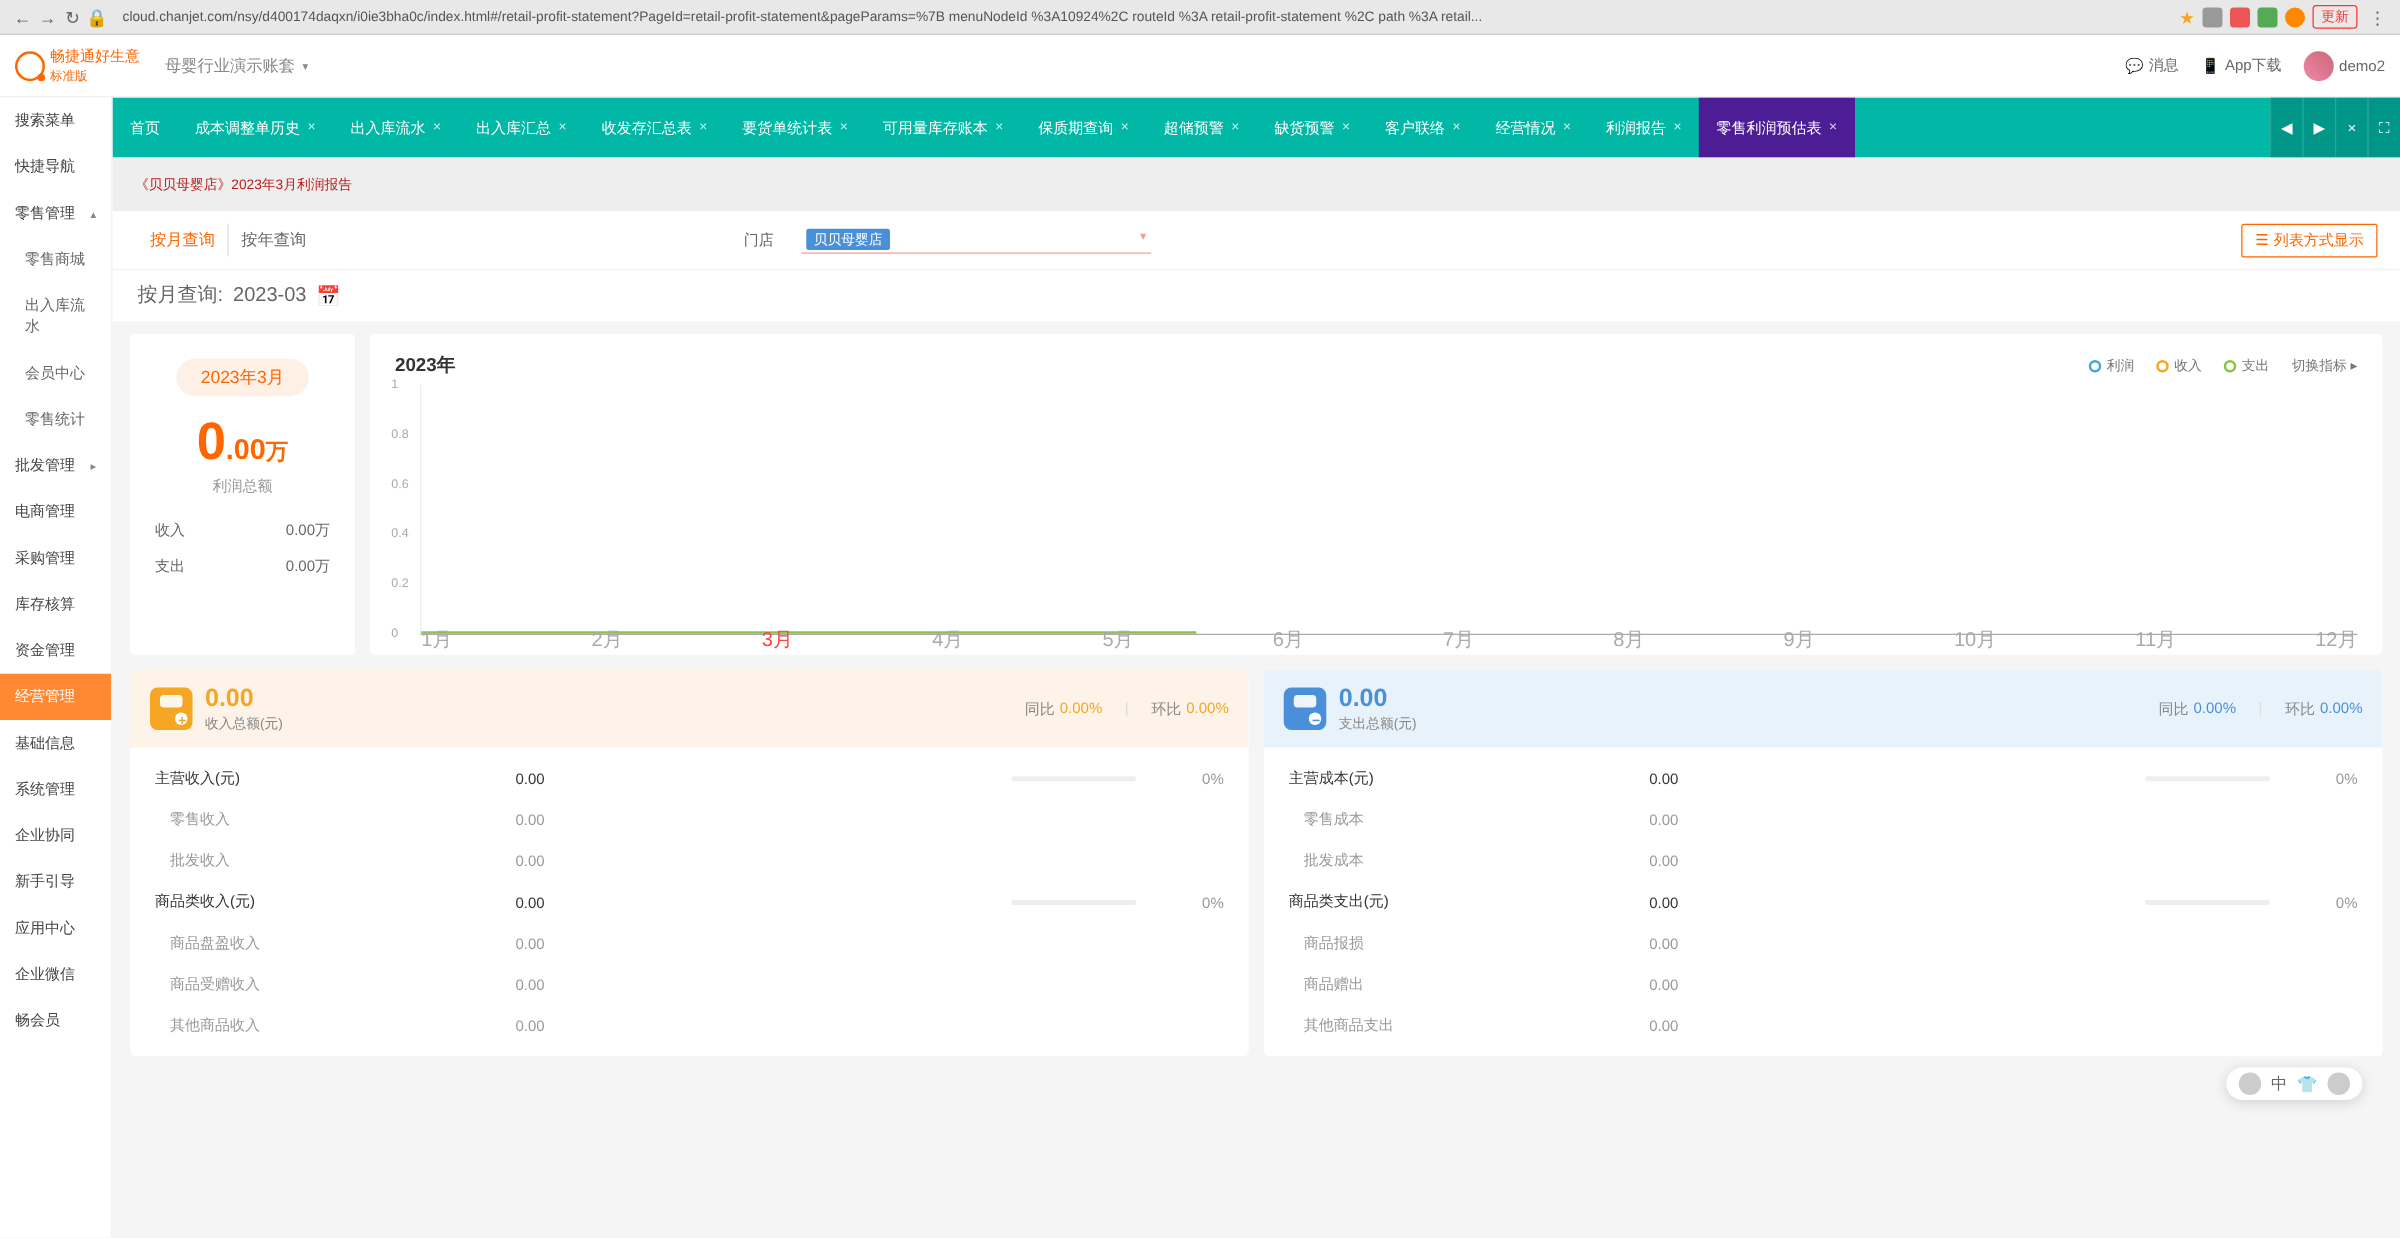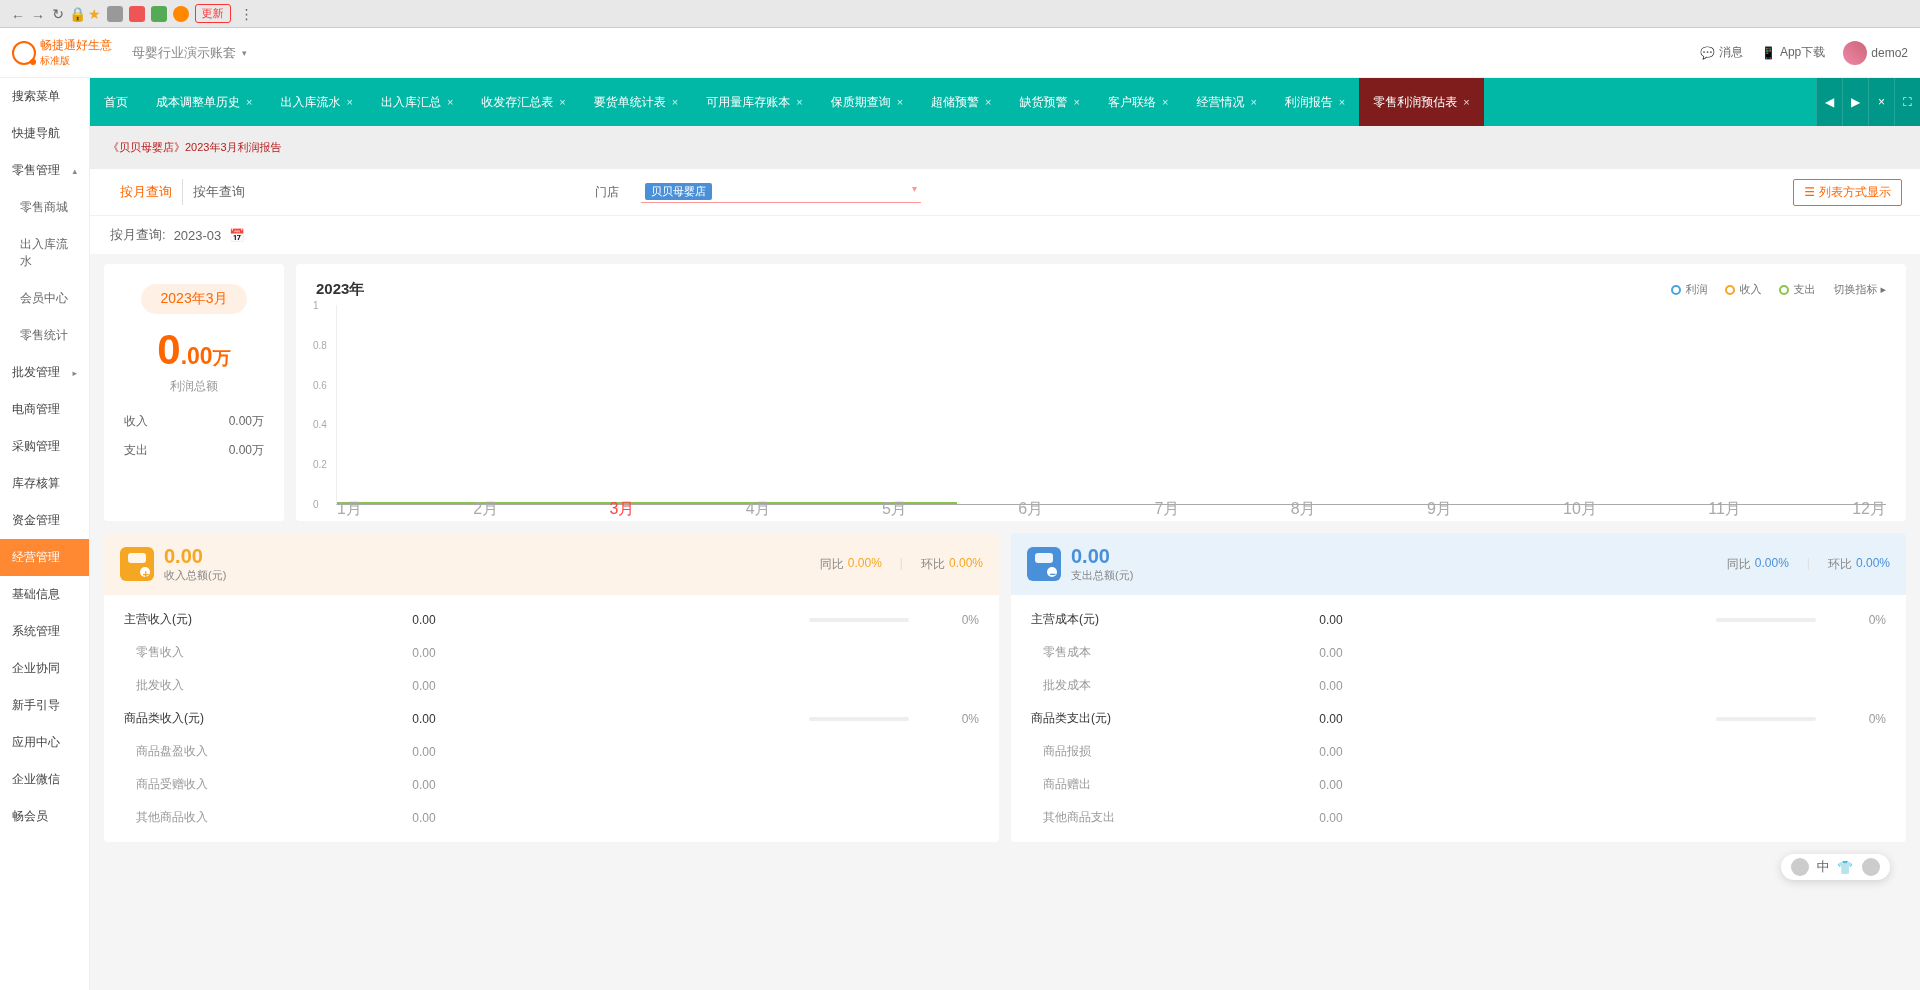--- a/index.html
+++ b/index.html
@@ -35,42 +35,42 @@
 .sidebar .item.sub { padding-left: 20px; color: #666; }
 .sidebar .item.active { background: #ff8833; color: #fff; }
 .sidebar .arrow { font-size: 9px; color: #888; }
 
 
 .content { flex: 1; display: flex; flex-direction: column; background: #f5f5f5; overflow: hidden; }
 
 
 .tabbar { height: 48px; background: #00b8a5; display: flex; align-items: stretch; color: #fff; font-size: 12px; }
 .tabbar .tab { padding: 0 14px; display: flex; align-items: center; gap: 6px; cursor: pointer; white-space: nowrap; }
-.tabbar .tab.active { background: #7f1d1d; }
+.tabbar .tab.active { background: #4c1d95; }
 .tabbar .tab .close { font-size: 11px; opacity: 0.8; }
 .tabbar .ctrl { width: 26px; display: flex; align-items: center; justify-content: center; background: #009688; border-left: 1px solid rgba(255,255,255,0.15); cursor: pointer; }
 .tabbar .spacer2 { flex: 1; }
 
 
 .page-title { padding: 14px 18px; font-size: 11px; color: #b91c1c; background: #eee; }
 
 
 .filter-bar { background: #fff; padding: 10px 20px; display: flex; align-items: center; gap: 20px; border-bottom: 1px solid #f0f0f0; position: relative; }
 .filter-tabs { display: flex; gap: 0; }
 .filter-tabs .ft { padding: 4px 10px; font-size: 13px; cursor: pointer; color: #666; border-right: 1px solid #ddd; }
 .filter-tabs .ft:last-child { border-right: none; }
 .filter-tabs .ft.active { color: #f60; }
 .store-sel { display: flex; align-items: center; gap: 22px; margin-left: 320px; }
 .store-sel .label { color: #666; font-size: 12px; }
 .store-sel .sel { border-bottom: 1px solid #f99; padding: 2px 4px; min-width: 280px; display: flex; justify-content: space-between; color: #666; cursor: pointer; }
 .store-sel .sel .val { background: #4a90d9; color: #fff; padding: 1px 6px; border-radius: 2px; font-size: 11px; }
 .store-sel .sel .dd { color: #f99; font-size: 10px; }
 .list-btn { position: absolute; right: 18px; border: 1px solid #f60; color: #f60; padding: 4px 10px; font-size: 12px; cursor: pointer; border-radius: 2px; display: flex; align-items: center; gap: 4px; }
 
-.month-bar { background: #fff; padding: 10px 20px; font-size: 13px; color: #666; display: flex; align-items: center; gap: 8px; }
+.month-bar { background: #fff; padding: 10px 20px; font-size: 16px; color: #666; display: flex; align-items: center; gap: 8px; }
 .month-bar .cal { color: #f60; cursor: pointer; }
 
 
 .body-scroll { flex: 1; overflow-y: auto; padding: 10px 14px; }
 
 
 .summary-row { display: flex; gap: 12px; }
 .month-card { width: 180px; background: #fff; border-radius: 4px; padding: 20px 14px; text-align: center; }
 .month-pill { display: inline-block; background: #fff0e5; color: #f60; padding: 6px 20px; border-radius: 16px; font-size: 14px; margin-bottom: 12px; }
 .big-zero { font-size: 42px; color: #f60; font-weight: bold; }
@@ -132,20 +132,21 @@
 .float-lang .ico { width: 18px; height: 18px; border-radius: 50%; background: #ccc; }
 </style>
 </head>
 <body>
 
 <div class="browser-bar">
   <span class="nav-btn">←</span>
   <span class="nav-btn">→</span>
   <span class="nav-btn">↻</span>
   <span class="nav-btn">🔒</span>
+  <span class="url">cloud.chanjet.com/nsy/d400174daqxn/i0ie3bha0c/index.html#/retail-profit-statement?PageId=retail-profit-statement&amp;pageParams=%7B menuNodeId %3A10924%2C routeId %3A retail-profit-statement %2C path %3A retail...</span>
   <div class="right">
     <span class="star">★</span>
     <span class="ext-icon"></span>
     <span class="ext-icon" style="background:#e55"></span>
     <span class="ext-icon" style="background:#5a5"></span>
     <span class="ext-icon" style="background:#f80;border-radius:50%"></span>
     <span class="update">更新</span>
     <span class="nav-btn">⋮</span>
   </div>
 </div>

